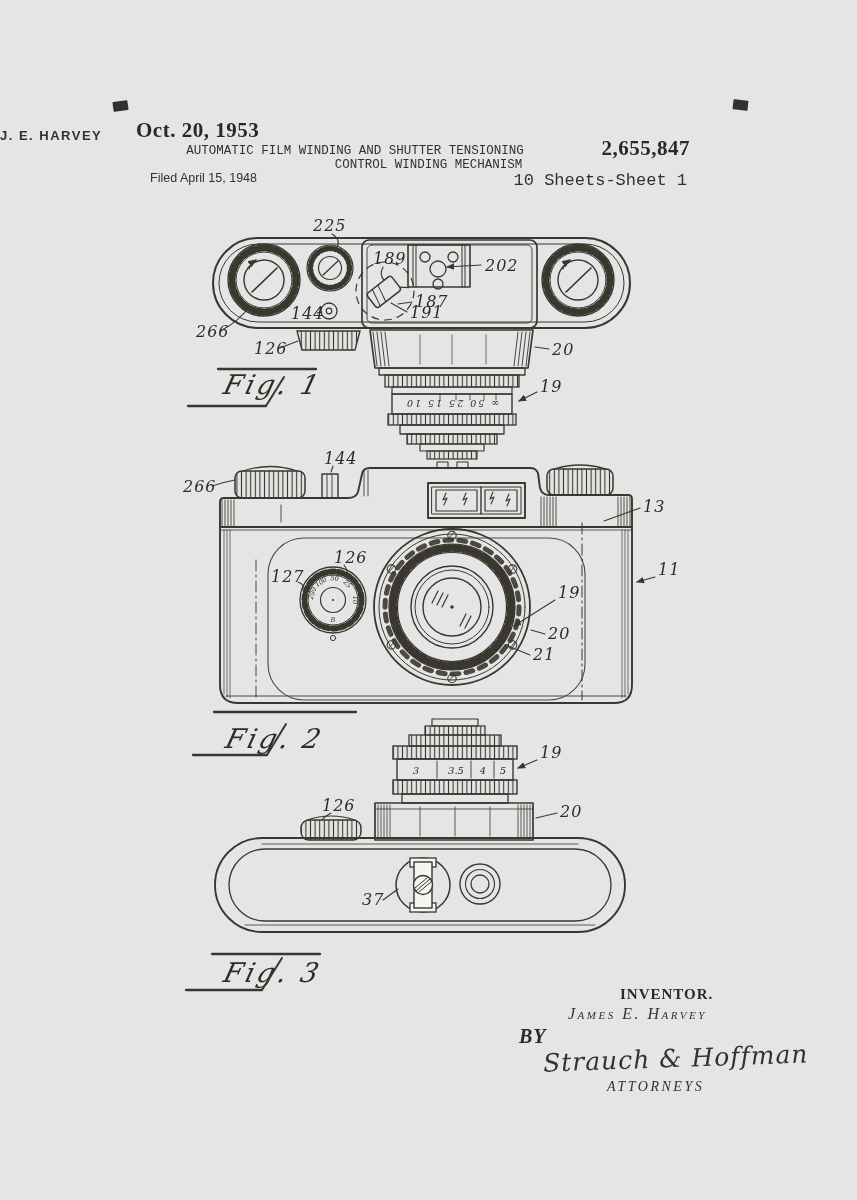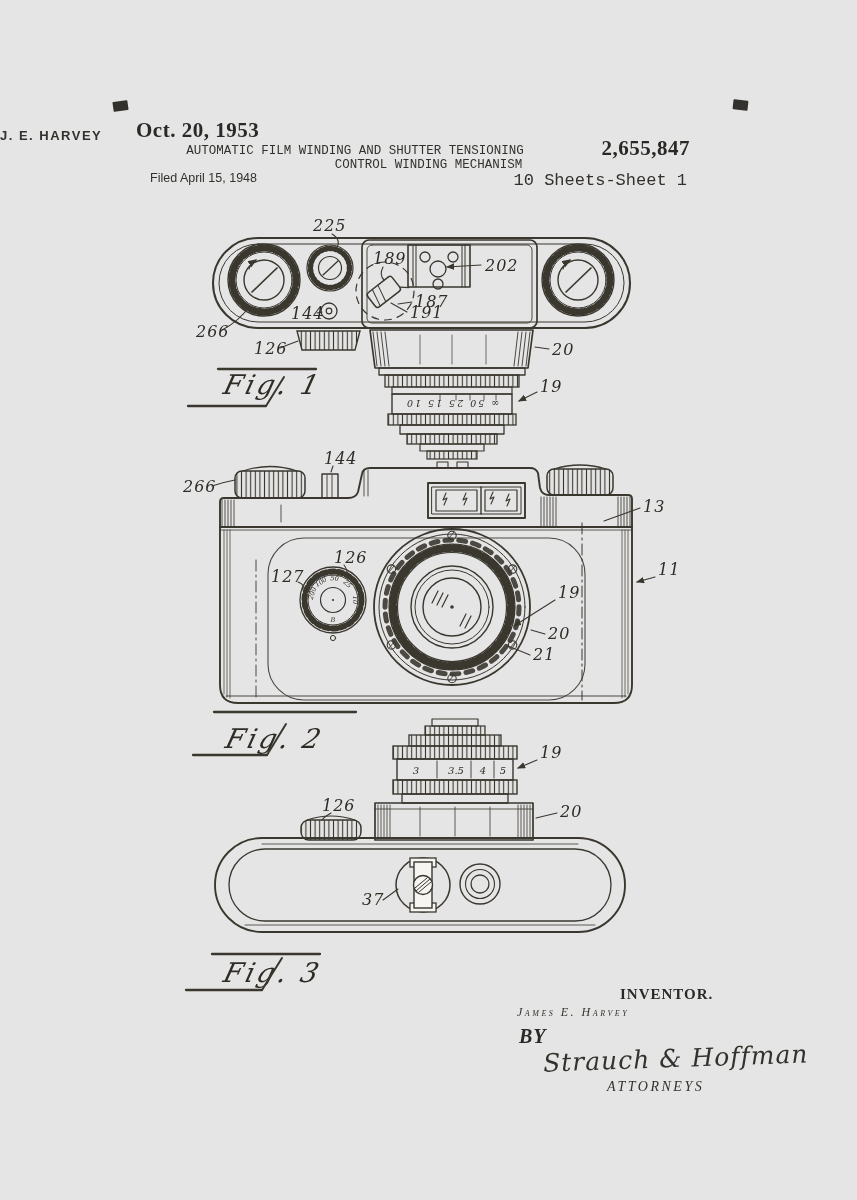--- a/index.html
+++ b/index.html
@@ -14,21 +14,21 @@
   .h-t1{left:0;top:144px;width:710px;text-align:center;font-family:"Liberation Mono",monospace;
         font-size:12.5px;color:#33312c;}
   .h-t2{left:0;top:158px;width:857px;text-align:center;font-family:"Liberation Mono",monospace;
         font-size:12.5px;color:#33312c;}
   .h-filed{left:136px;top:171px;font-family:Liberation Sans, sans-serif;font-size:12.5px;color:#33312c;margin-left:14px;}
   .h-sheet{right:170px;top:171px;font-family:"Liberation Mono",monospace;font-size:17px;color:#33312c;}
   
   .blot{background:#191814;opacity:.88;border-radius:1px;}
   
   .s-inv{left:620px;top:986px;font-size:15px;font-weight:bold;letter-spacing:1px;}
-  .s-name{left:517px;top:1005px;font-size:12px;font-style:italic;font-variant:small-caps;
+  .s-name{left:568px;top:1005px;font-size:16px;font-style:italic;font-variant:small-caps;
           letter-spacing:2.5px;color:#34322c;}
   .s-by{left:519px;top:1025px;font-size:20px;font-weight:bold;font-style:italic;letter-spacing:1px;}
   .s-sig{left:543px;top:1044px;font-family:"DejaVu Serif",serif;font-style:italic;font-size:25px;
          letter-spacing:1px;color:#34322c;transform:rotate(-2deg);}
   .s-att{left:607px;top:1079px;font-size:14px;font-style:italic;letter-spacing:2.5px;color:#34322c;}
   
   .fig{position:absolute;}
   .ln{fill:none;stroke:#3a372f;stroke-linecap:round;stroke-linejoin:round;}
   .pf{fill:#f6f5f1;stroke:#3a372f;}           
   .kf{stroke:#3a372f;}                        

